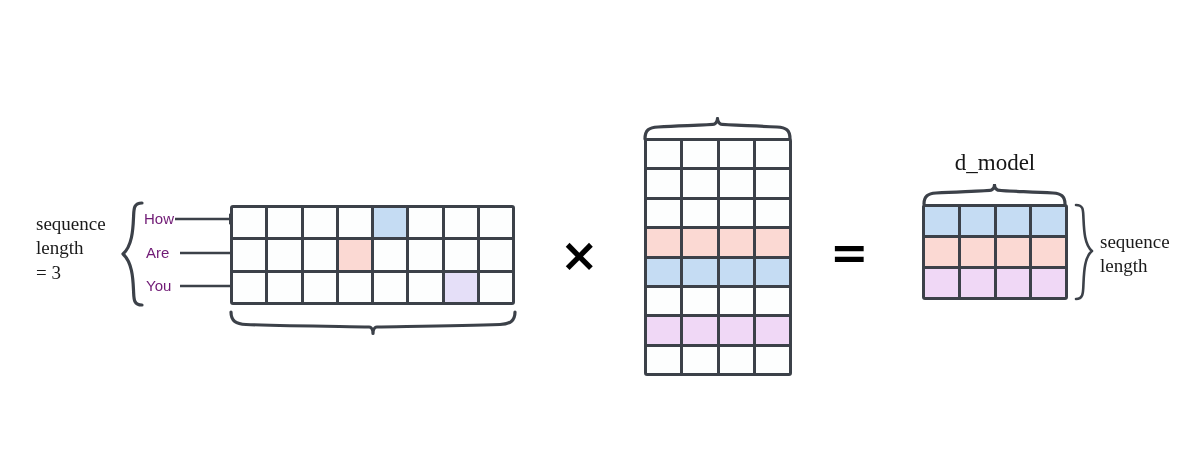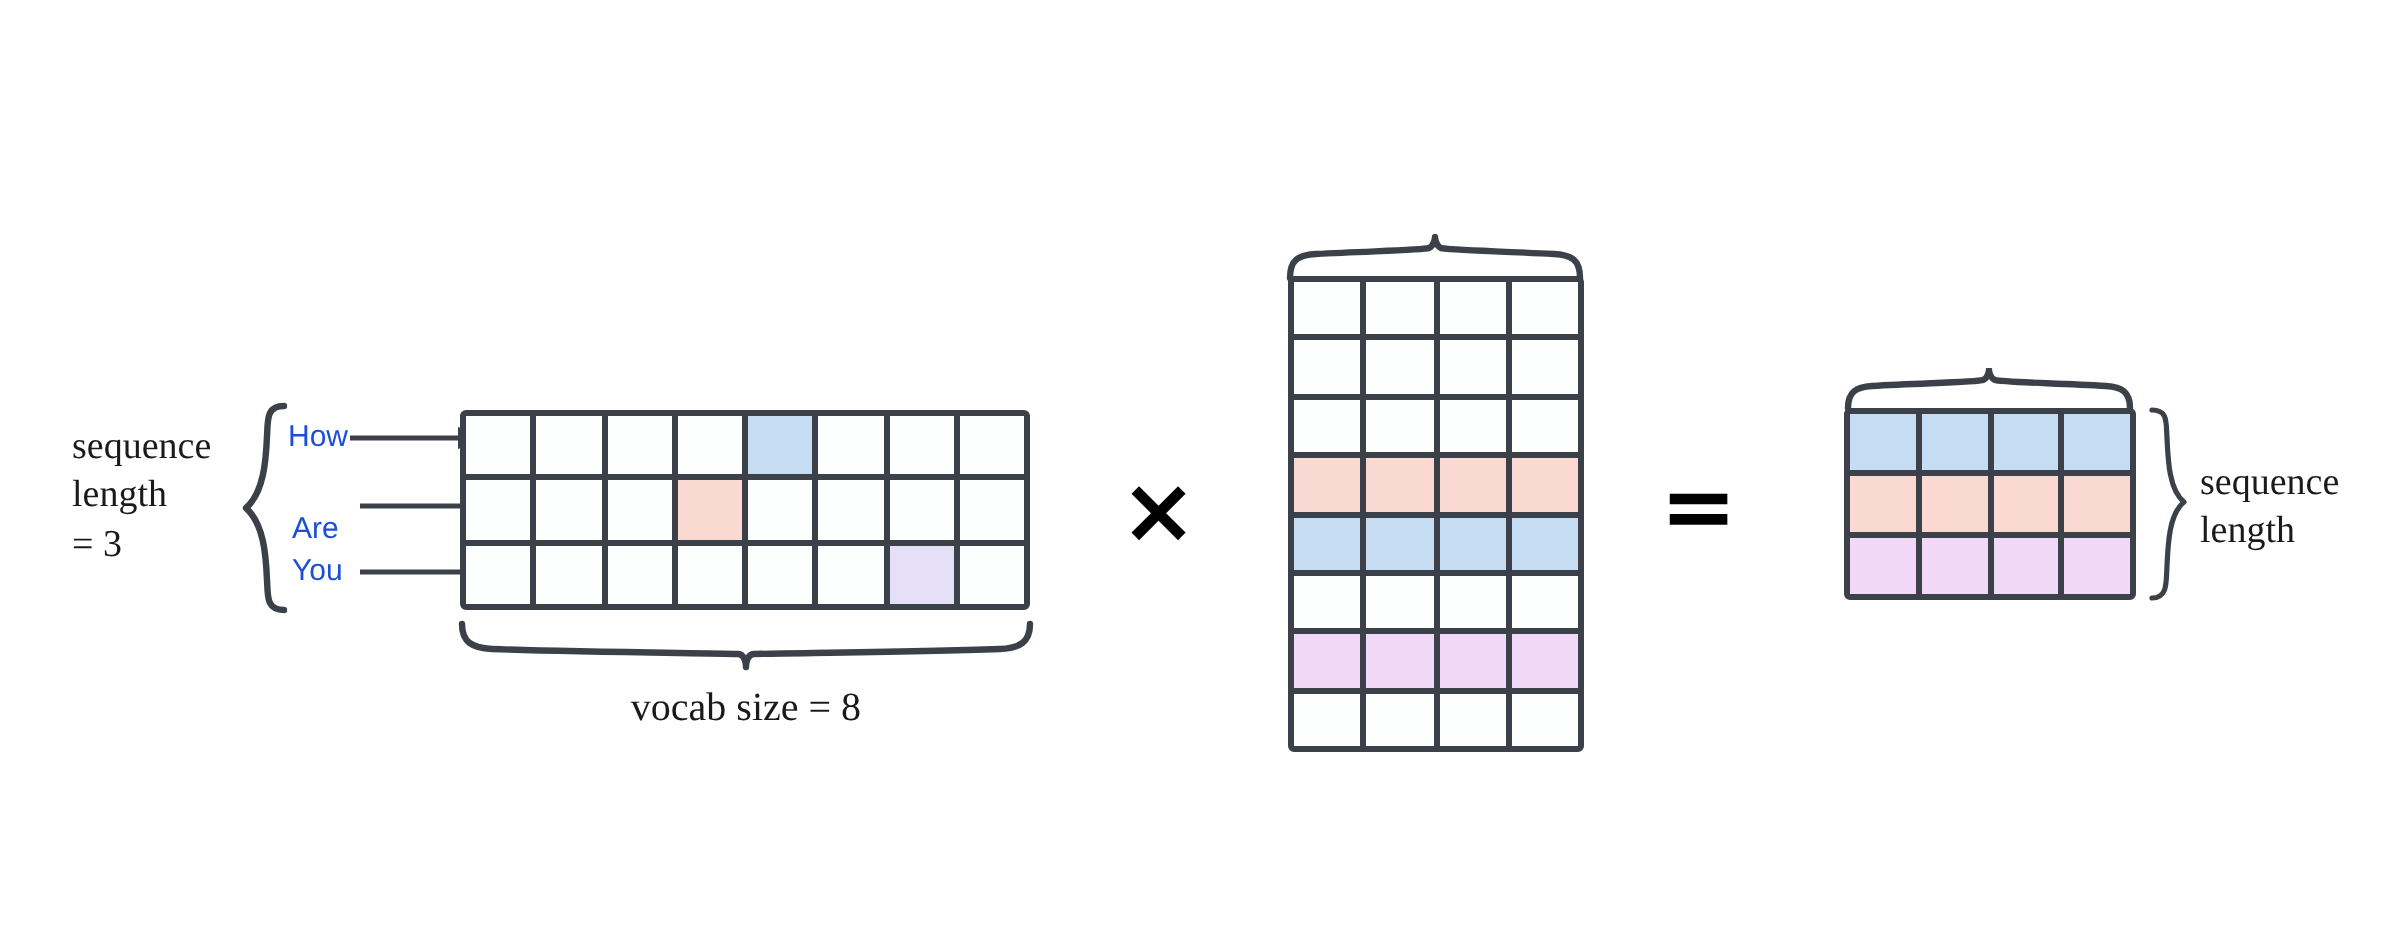--- a/index.html
+++ b/index.html
@@ -31,21 +31,21 @@
   }
   .serif-top {
     font-family: "Liberation Serif", "DejaVu Serif", serif;
     font-size: 23px;
     color: #161616;
     white-space: nowrap;
   }
   .token-label {
     font-family: "Liberation Sans", "DejaVu Sans", sans-serif;
     font-size: 15px;
-    color: #1d4ed8;
+    color: #701a75;
     white-space: nowrap;
   }
 
   
   .op {
     font-family: "DejaVu Sans", "Liberation Sans", sans-serif;
     color: #000000;
     line-height: 1;
   }
   .op-times { font-size: 46px; font-weight: 700; }
@@ -90,21 +90,21 @@
   <svg class="abs brace" width="30" height="108" style="left:118px; top:200px;" viewBox="0 0 30 108">
     <path d="M24 3 C15 3 16 10 15.5 18 C15 30 14 46 5 54 C14 62 15 78 15.5 90 C16 98 15 105 24 105"></path>
   </svg>
 
   <div class="abs token-label" style="left:144px; top:210px;">How</div>
   <svg class="abs arrow" width="72" height="14" style="left:175px; top:212px;" viewBox="0 0 72 14">
     <line x1="0" y1="7" x2="56" y2="7"></line>
     <polygon points="54,1.5 70,7 54,12.5"></polygon>
   </svg>
 
-  <div class="abs token-label" style="left:146px; top:244px;margin-top:12px;">Are</div>
+  <div class="abs token-label" style="left:146px; top:244px;">Are</div>
   <svg class="abs arrow" width="72" height="14" style="left:180px; top:246px;" viewBox="0 0 72 14">
     <line x1="0" y1="7" x2="56" y2="7"></line>
     <polygon points="54,1.5 70,7 54,12.5"></polygon>
   </svg>
 
   <div class="abs token-label" style="left:146px; top:277px;text-align:right;">You</div>
   <svg class="abs arrow" width="72" height="14" style="left:180px; top:279px;" viewBox="0 0 72 14">
     <line x1="0" y1="7" x2="56" y2="7"></line>
     <polygon points="54,1.5 70,7 54,12.5"></polygon>
   </svg>
@@ -134,21 +134,20 @@
       <div class="cell" style="background: rgb(253, 254, 254);"></div>
       <div class="cell" style="background: rgb(253, 254, 254);"></div>
       <div class="cell" style="background: rgb(229, 223, 248);"></div>
       <div class="cell" style="background: rgb(253, 254, 254);"></div>
     </div>
 
   <svg class="abs brace" width="290" height="26" style="left:228px; top:310px;" viewBox="0 0 290 26">
     <path d="M3 2 C3 11 8 14 18 14.5 C60 16 120 16.5 141 17 C144.5 17.2 145 22 145 23.5 C145 22 145.5 17.2 149 17 C170 16.5 230 16 272 14.5 C282 14 287 11 287 2"></path>
   </svg>
 
-  <div class="abs serif-label" style="left:228px; top:342px; width:290px; text-align:center; font-size:20px;">vocab size = 8</div>
 
   <div class="abs op op-times" style="left:560px; top:232px;">×</div>
 
 
   <svg class="abs brace" width="152" height="24" style="left:642px; top:117px;" viewBox="0 0 152 24">
     <path d="M3 22 C3 13 7 10.5 16 10 C45 8.5 70 8 72.5 7 C75 6 75.5 2 75.5 1.5 C75.5 2 76 6 78.5 7 C81 8 106 8.5 135 10 C144 10.5 148 13 148 22"></path>
   </svg>
 
   <div class="matrix abs" id="matrix-embedding" style="left:644px; top:138px; width:148px; height:238px;
               grid-template-columns: repeat(4, 1fr); grid-template-rows: repeat(8, 1fr);">
@@ -181,20 +180,21 @@
       <div class="cell" style="background: rgb(240, 216, 246);"></div>
       <div class="cell" style="background: rgb(240, 216, 246);"></div>
       <div class="cell" style="background: rgb(253, 254, 254);"></div>
       <div class="cell" style="background: rgb(253, 254, 254);"></div>
       <div class="cell" style="background: rgb(253, 254, 254);"></div>
       <div class="cell" style="background: rgb(253, 254, 254);"></div>
     </div>
 
   <div class="abs op op-equals" style="left:830px; top:230px;">=</div>
 
+  <div class="abs serif-top" style="left:920px; top:150px; width:150px; text-align:center;">d_model</div>
 
   <svg class="abs brace" width="148" height="22" style="left:921px; top:184px;" viewBox="0 0 148 22">
     <path d="M3 20 C3 12 7 9.5 15 9 C43 7.5 68 7 70.5 6 C73 5 73.5 1.5 73.5 1 C73.5 1.5 74 5 76.5 6 C79 7 104 7.5 132 9 C140 9.5 144 12 144 20"></path>
   </svg>
 
   <div class="matrix abs" id="matrix-result" style="left:922px; top:204px; width:146px; height:96px;
               grid-template-columns: repeat(4, 1fr); grid-template-rows: repeat(3, 1fr);">
       <div class="cell" style="background: rgb(197, 220, 243);"></div>
       <div class="cell" style="background: rgb(197, 220, 243);"></div>
       <div class="cell" style="background: rgb(197, 220, 243);"></div>

